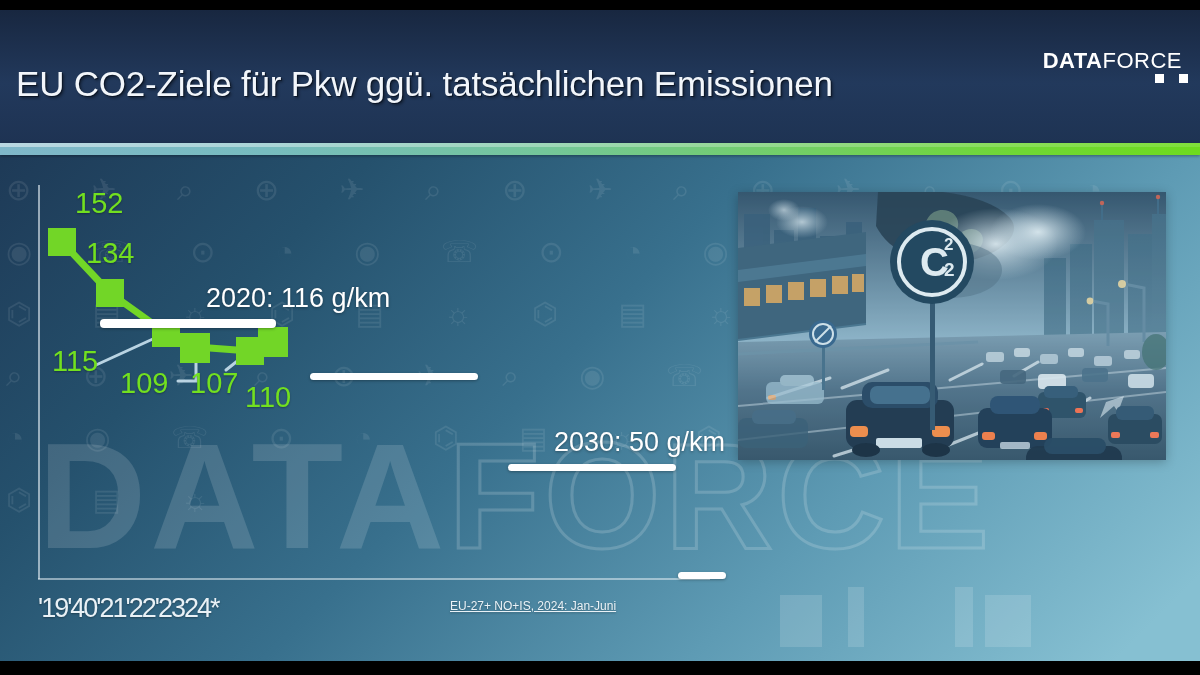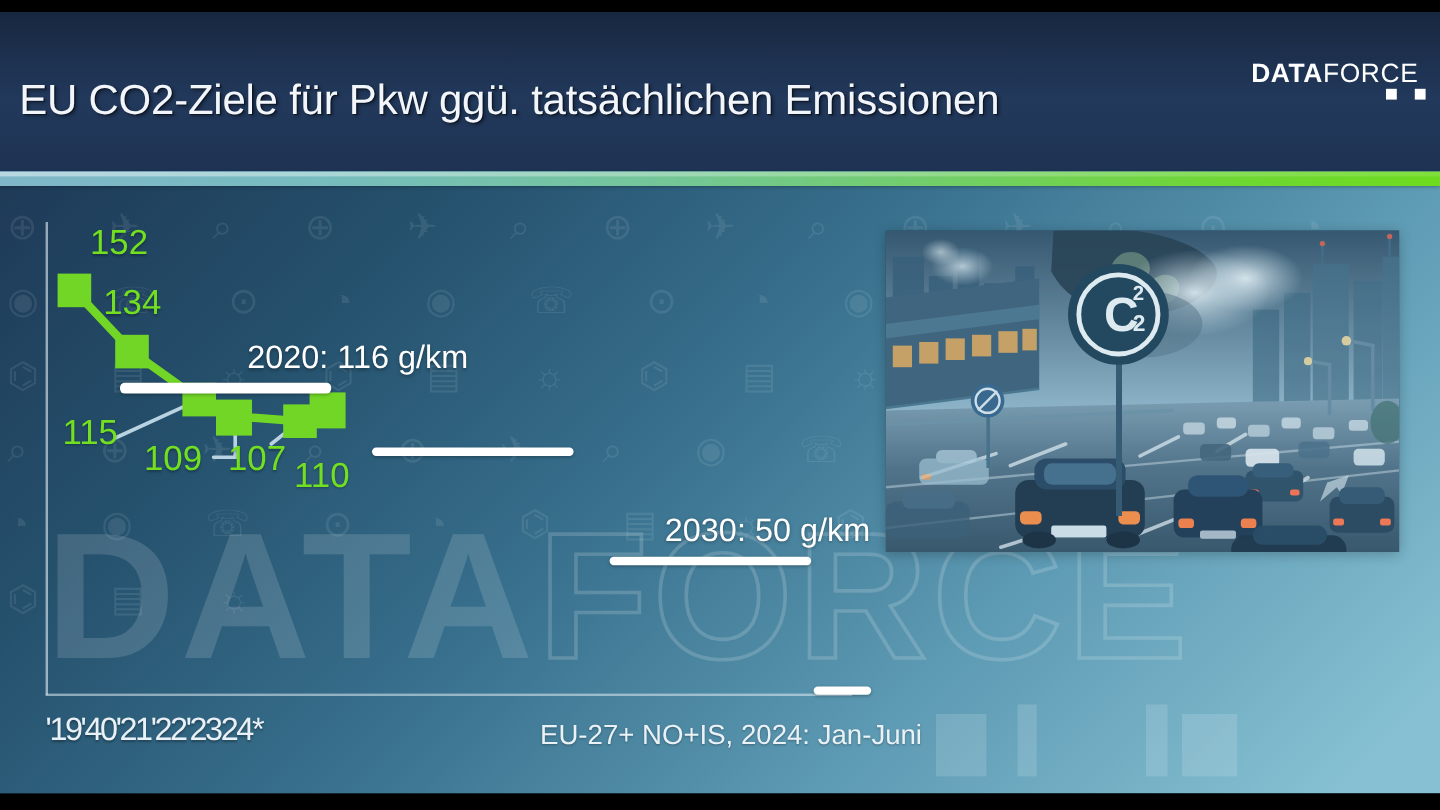--- a/index.html
+++ b/index.html
@@ -4,21 +4,21 @@
 <style>
   * { margin:0; padding:0; box-sizing:border-box; }
   html,body{ background:#000; }
   body{
     width:1200px; height:675px; overflow:hidden;
     font-family:"Liberation Sans", sans-serif;
     position:relative;
   }
   #slide{
     position:absolute; left:0; top:0; width:1200px; height:675px;
-    background:#7dd3fc; overflow:hidden;
+    background:#14532d; overflow:hidden;
   }
 
   
   .letterbox{ position:absolute; left:0; width:1200px; background:#000; z-index:40; }
   .lb-top{ top:0; height:10px; }
   .lb-bottom{ bottom:0; height:14px; }
 
   
   #header{
     position:absolute; left:0; top:10px; width:1200px; height:133px;
@@ -115,22 +115,22 @@
   }
 
   
   #xticks{
     position:absolute; left:38px; top:438px; color:#e9f1f6; font-size:27px;
     white-space:nowrap; letter-spacing:-2px;
     text-shadow:0 1px 2px rgba(0,0,0,.32);
   }
   
   #footnote{
-    position:absolute; left:450px; top:444px; color:#eaf2f7; font-size:23px;
-    white-space:nowrap; text-shadow:0 1px 2px rgba(0,0,0,.3);
+    position:absolute; left:450px; top:444px; color:#eaf2f7; font-size:12px;
+    white-space:nowrap; text-shadow:0 1px 2px rgba(0,0,0,.3);text-decoration:underline;
   }
 </style>
 </head>
 <body>
 
 <div id="slide">
 
   <div class="letterbox lb-top"></div>
 
   <div id="header">

